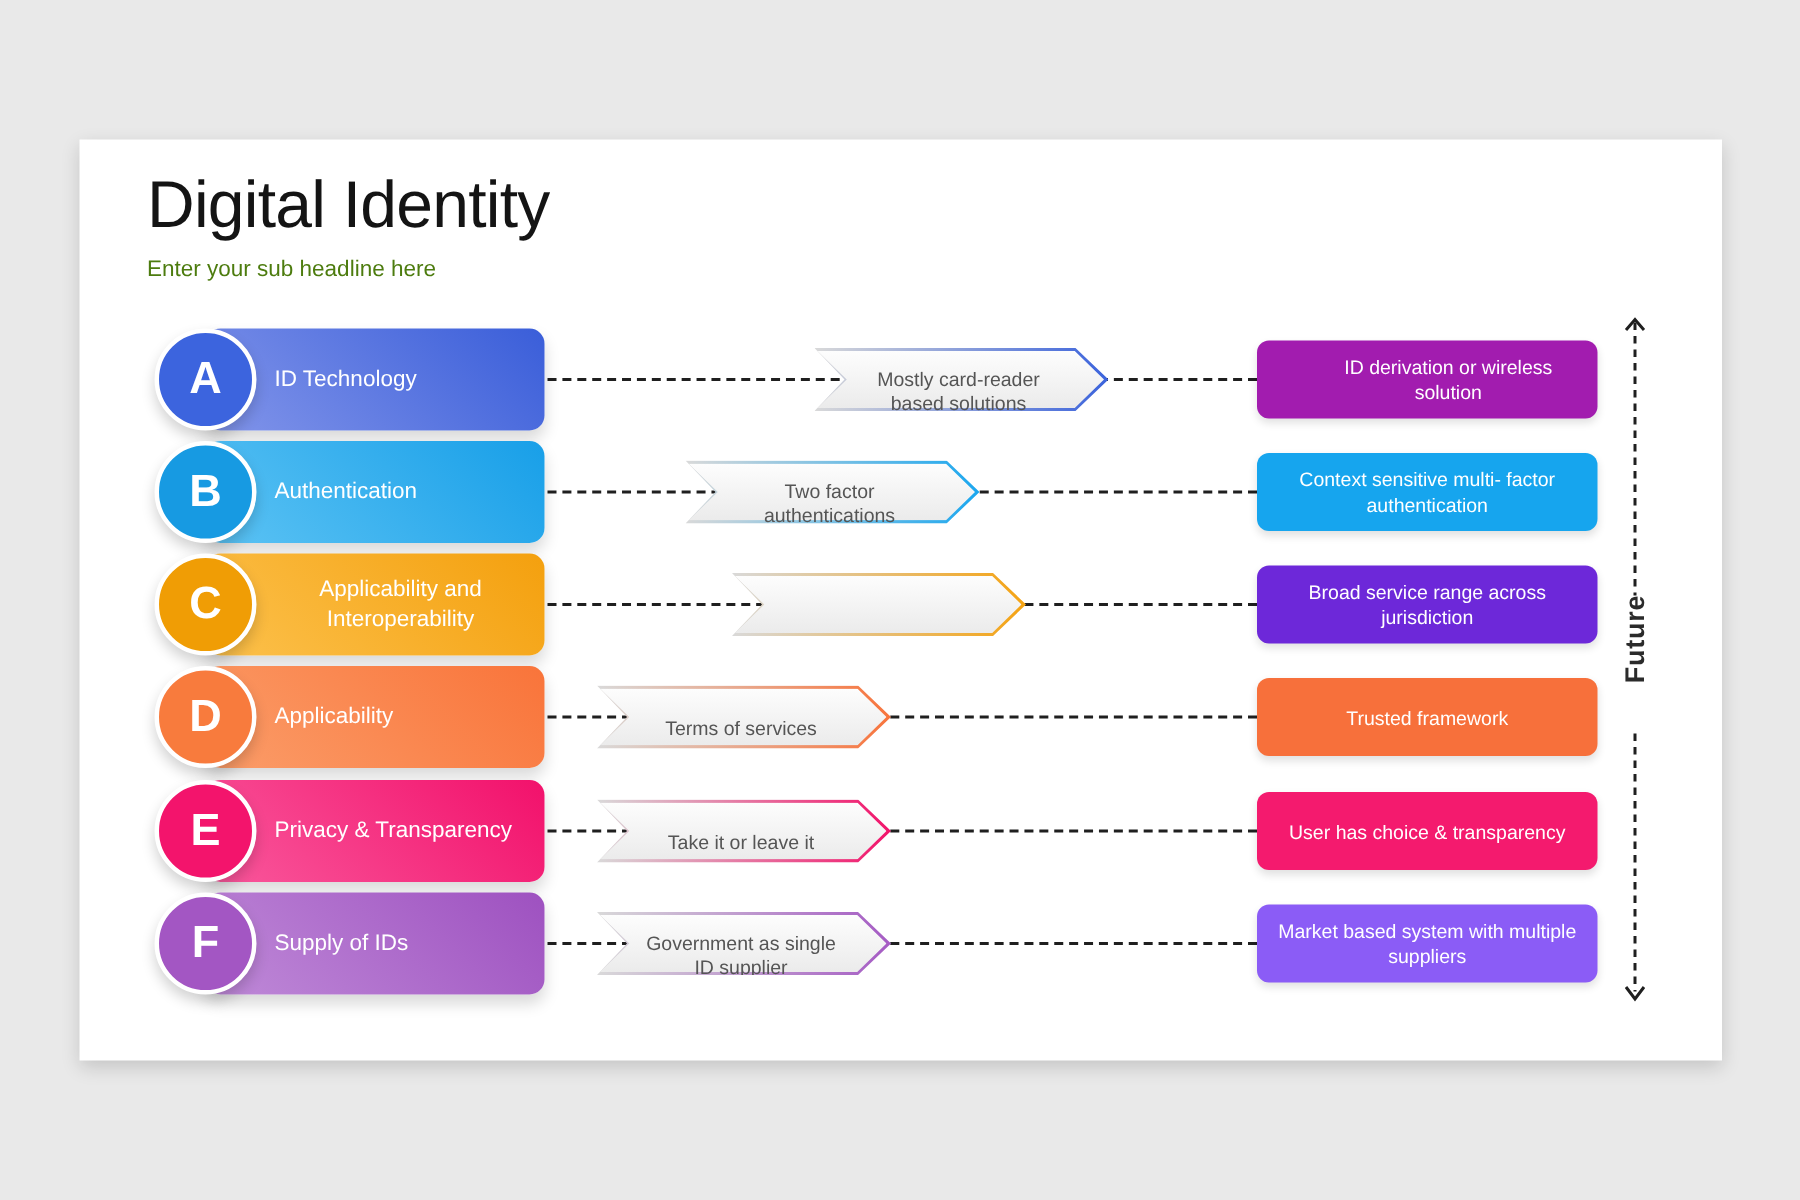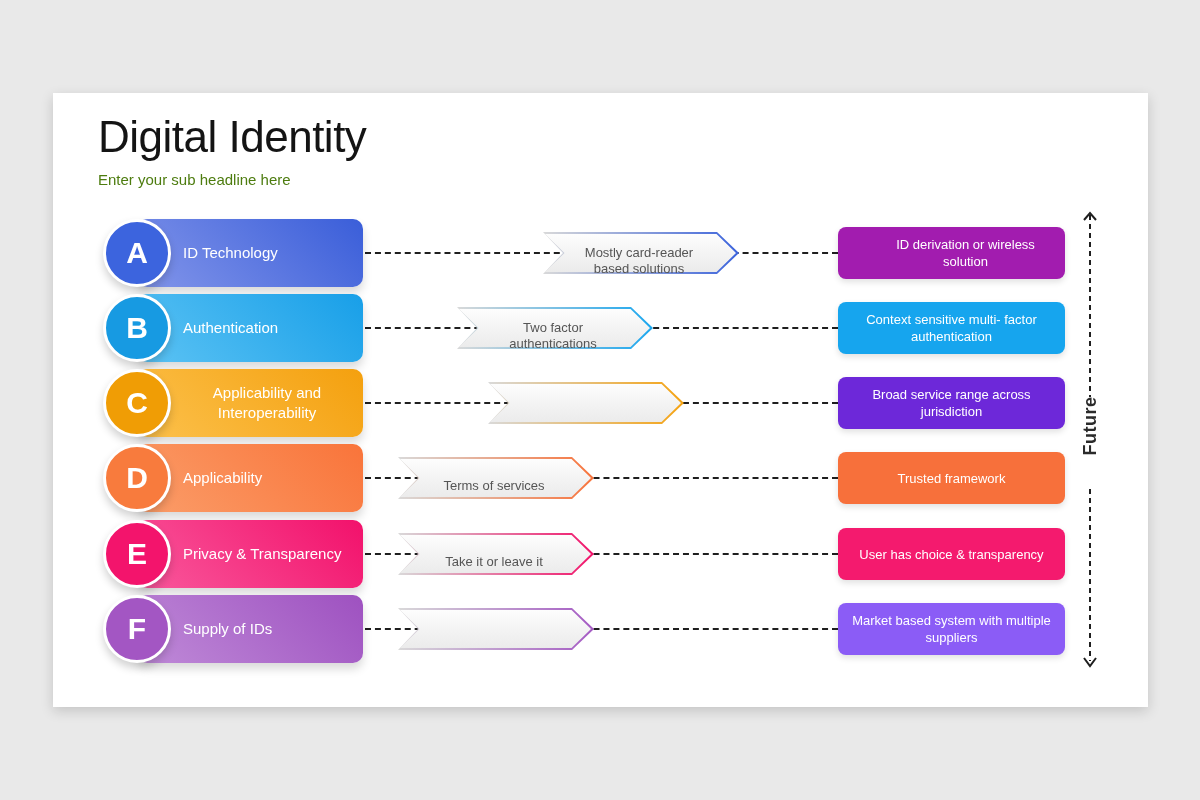--- a/index.html
+++ b/index.html
@@ -165,20 +165,21 @@
     <div class="row" style="top:536px;">
       <div class="dash" style="border-top-color: rgb(31, 31, 31);"></div>
       <div class="pill" style="background: linear-gradient(45deg, rgb(191, 138, 216), rgb(158, 81, 192));">
         <span class="pill-label">Supply of IDs</span>
       </div>
       <div class="circle" style="background: rgb(163, 86, 195);">
           <span>F</span>
         </div>
       <div class="arrow" style="left: 345px; background: linear-gradient(90deg, rgb(217, 217, 217), rgb(165, 91, 196));">
         <div class="arrow-inner" style="background: linear-gradient(rgb(253, 253, 253), rgb(235, 235, 235));"></div>
+        <div class="arrow-text" style="color: rgb(85, 85, 85);">Government as single ID supplier</div>
       </div>
       <div class="fbox" style="background: #8b5cf6;">Market based system with multiple suppliers</div>
     </div>
 
     <svg class="future-svg" width="24" height="458">
       <polyline class="ah" points="6,9 12,2 18,9"></polyline>
       <line class="dl" x1="12" y1="4" x2="12" y2="186"></line>
       <line class="dl" x1="12" y1="278" x2="12" y2="450"></line>
       <polyline class="ah" points="6,447 12,455 18,447"></polyline>
     </svg>

